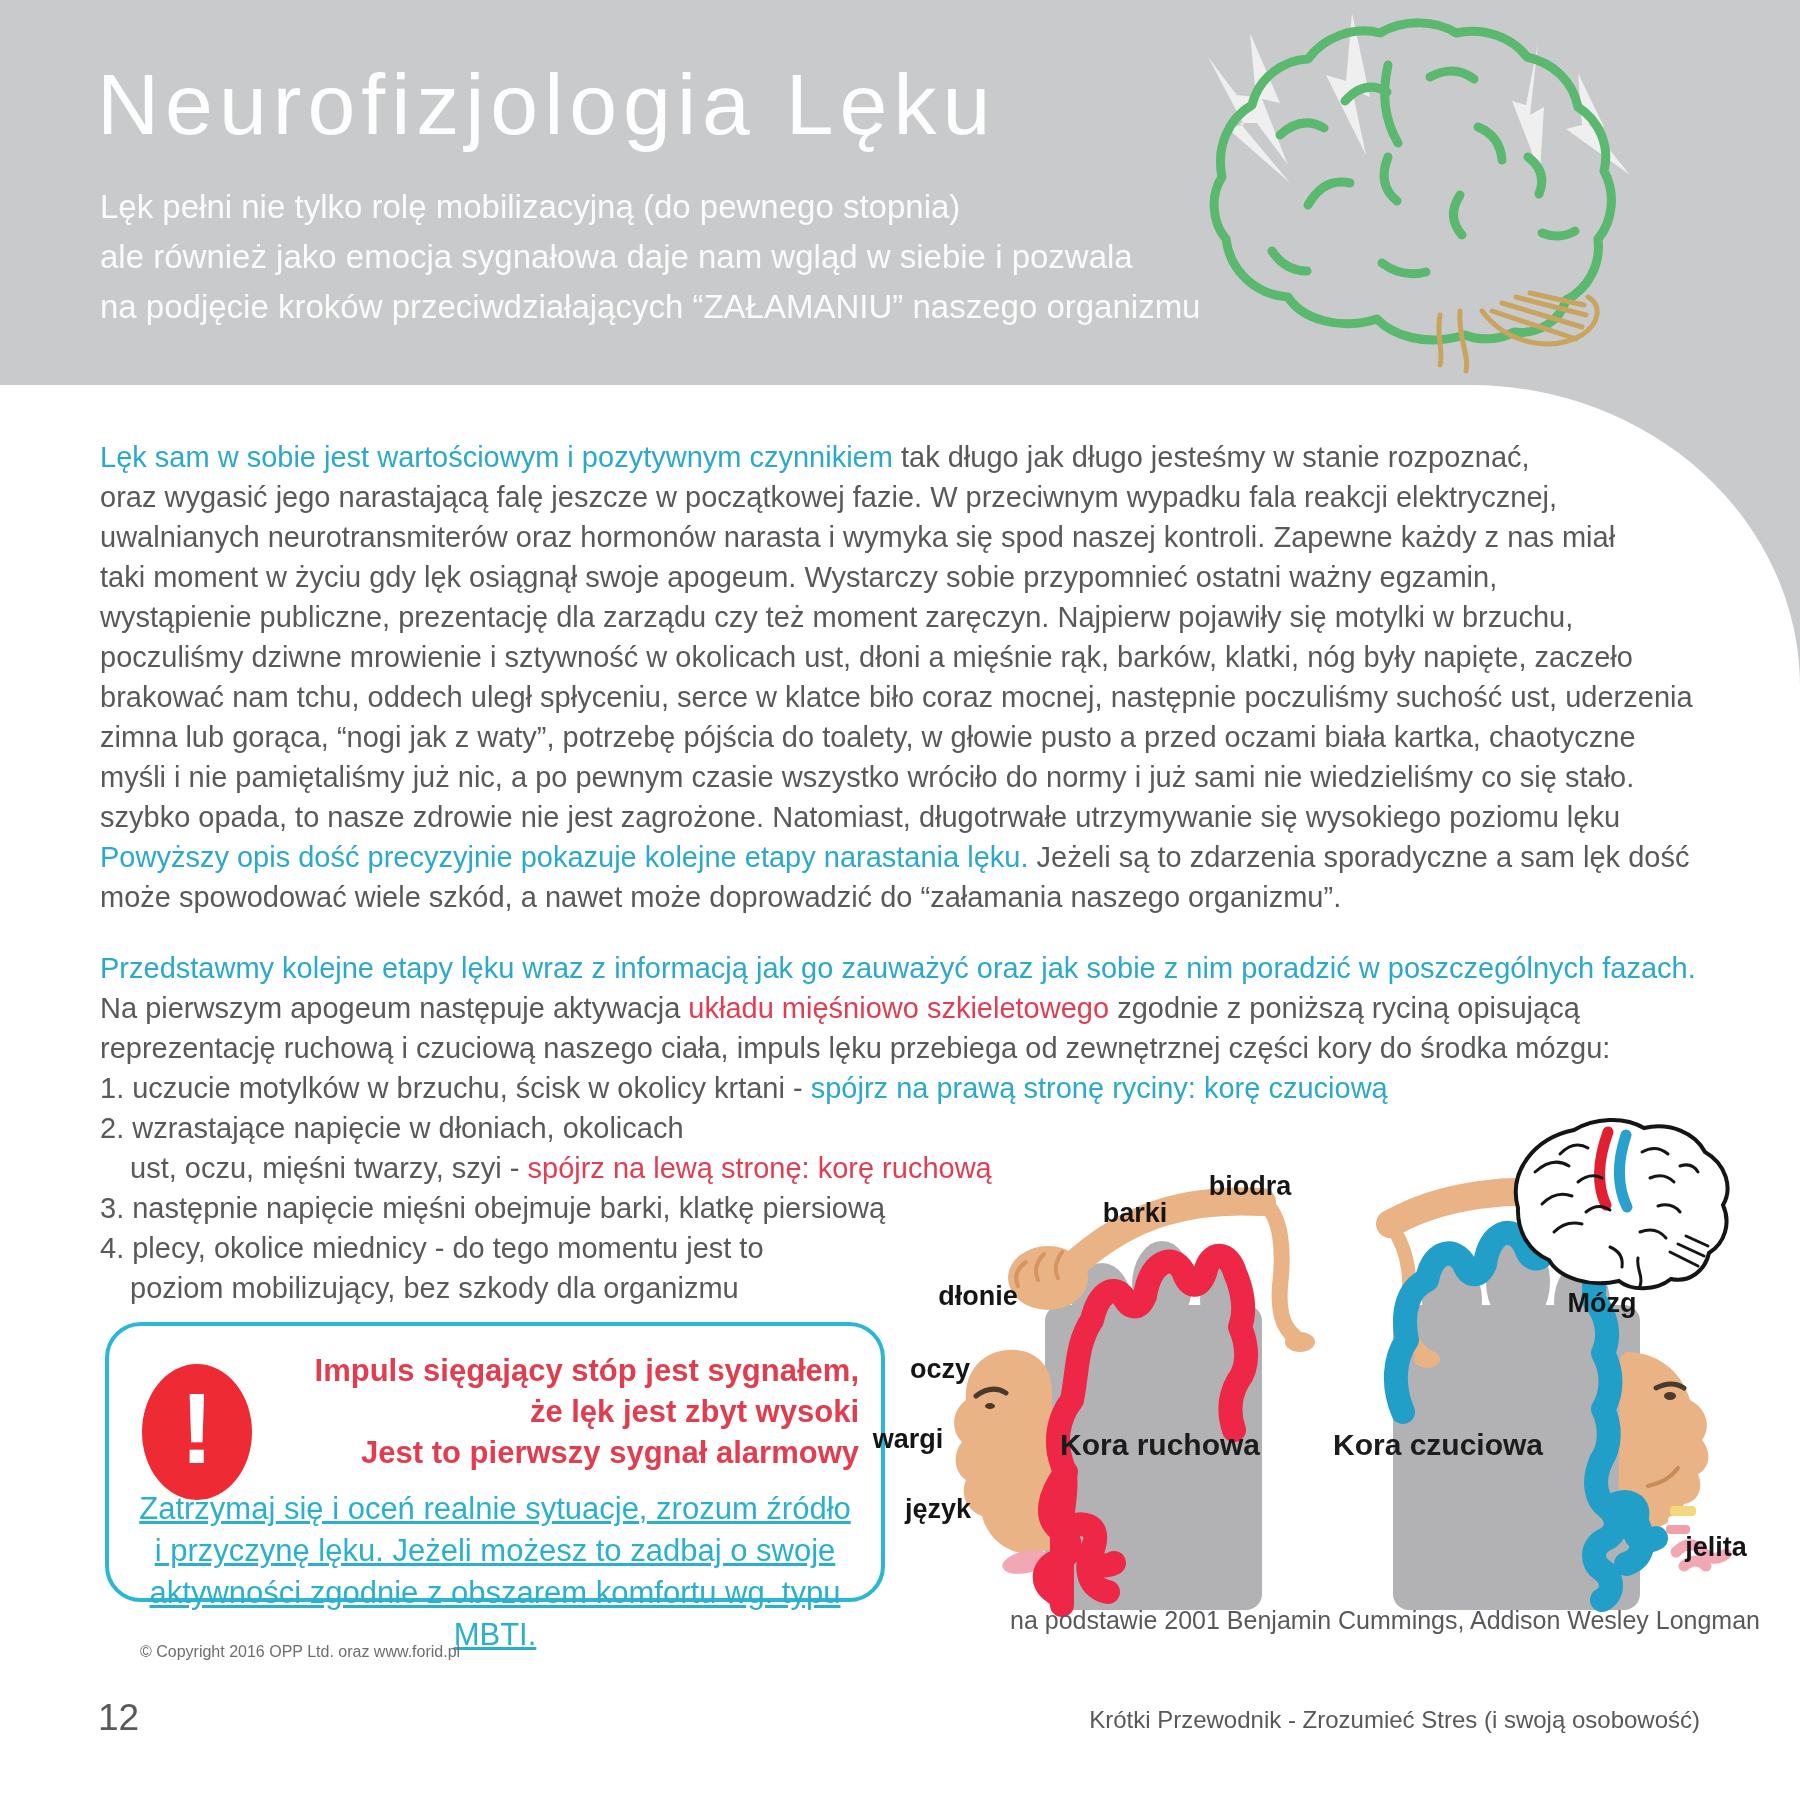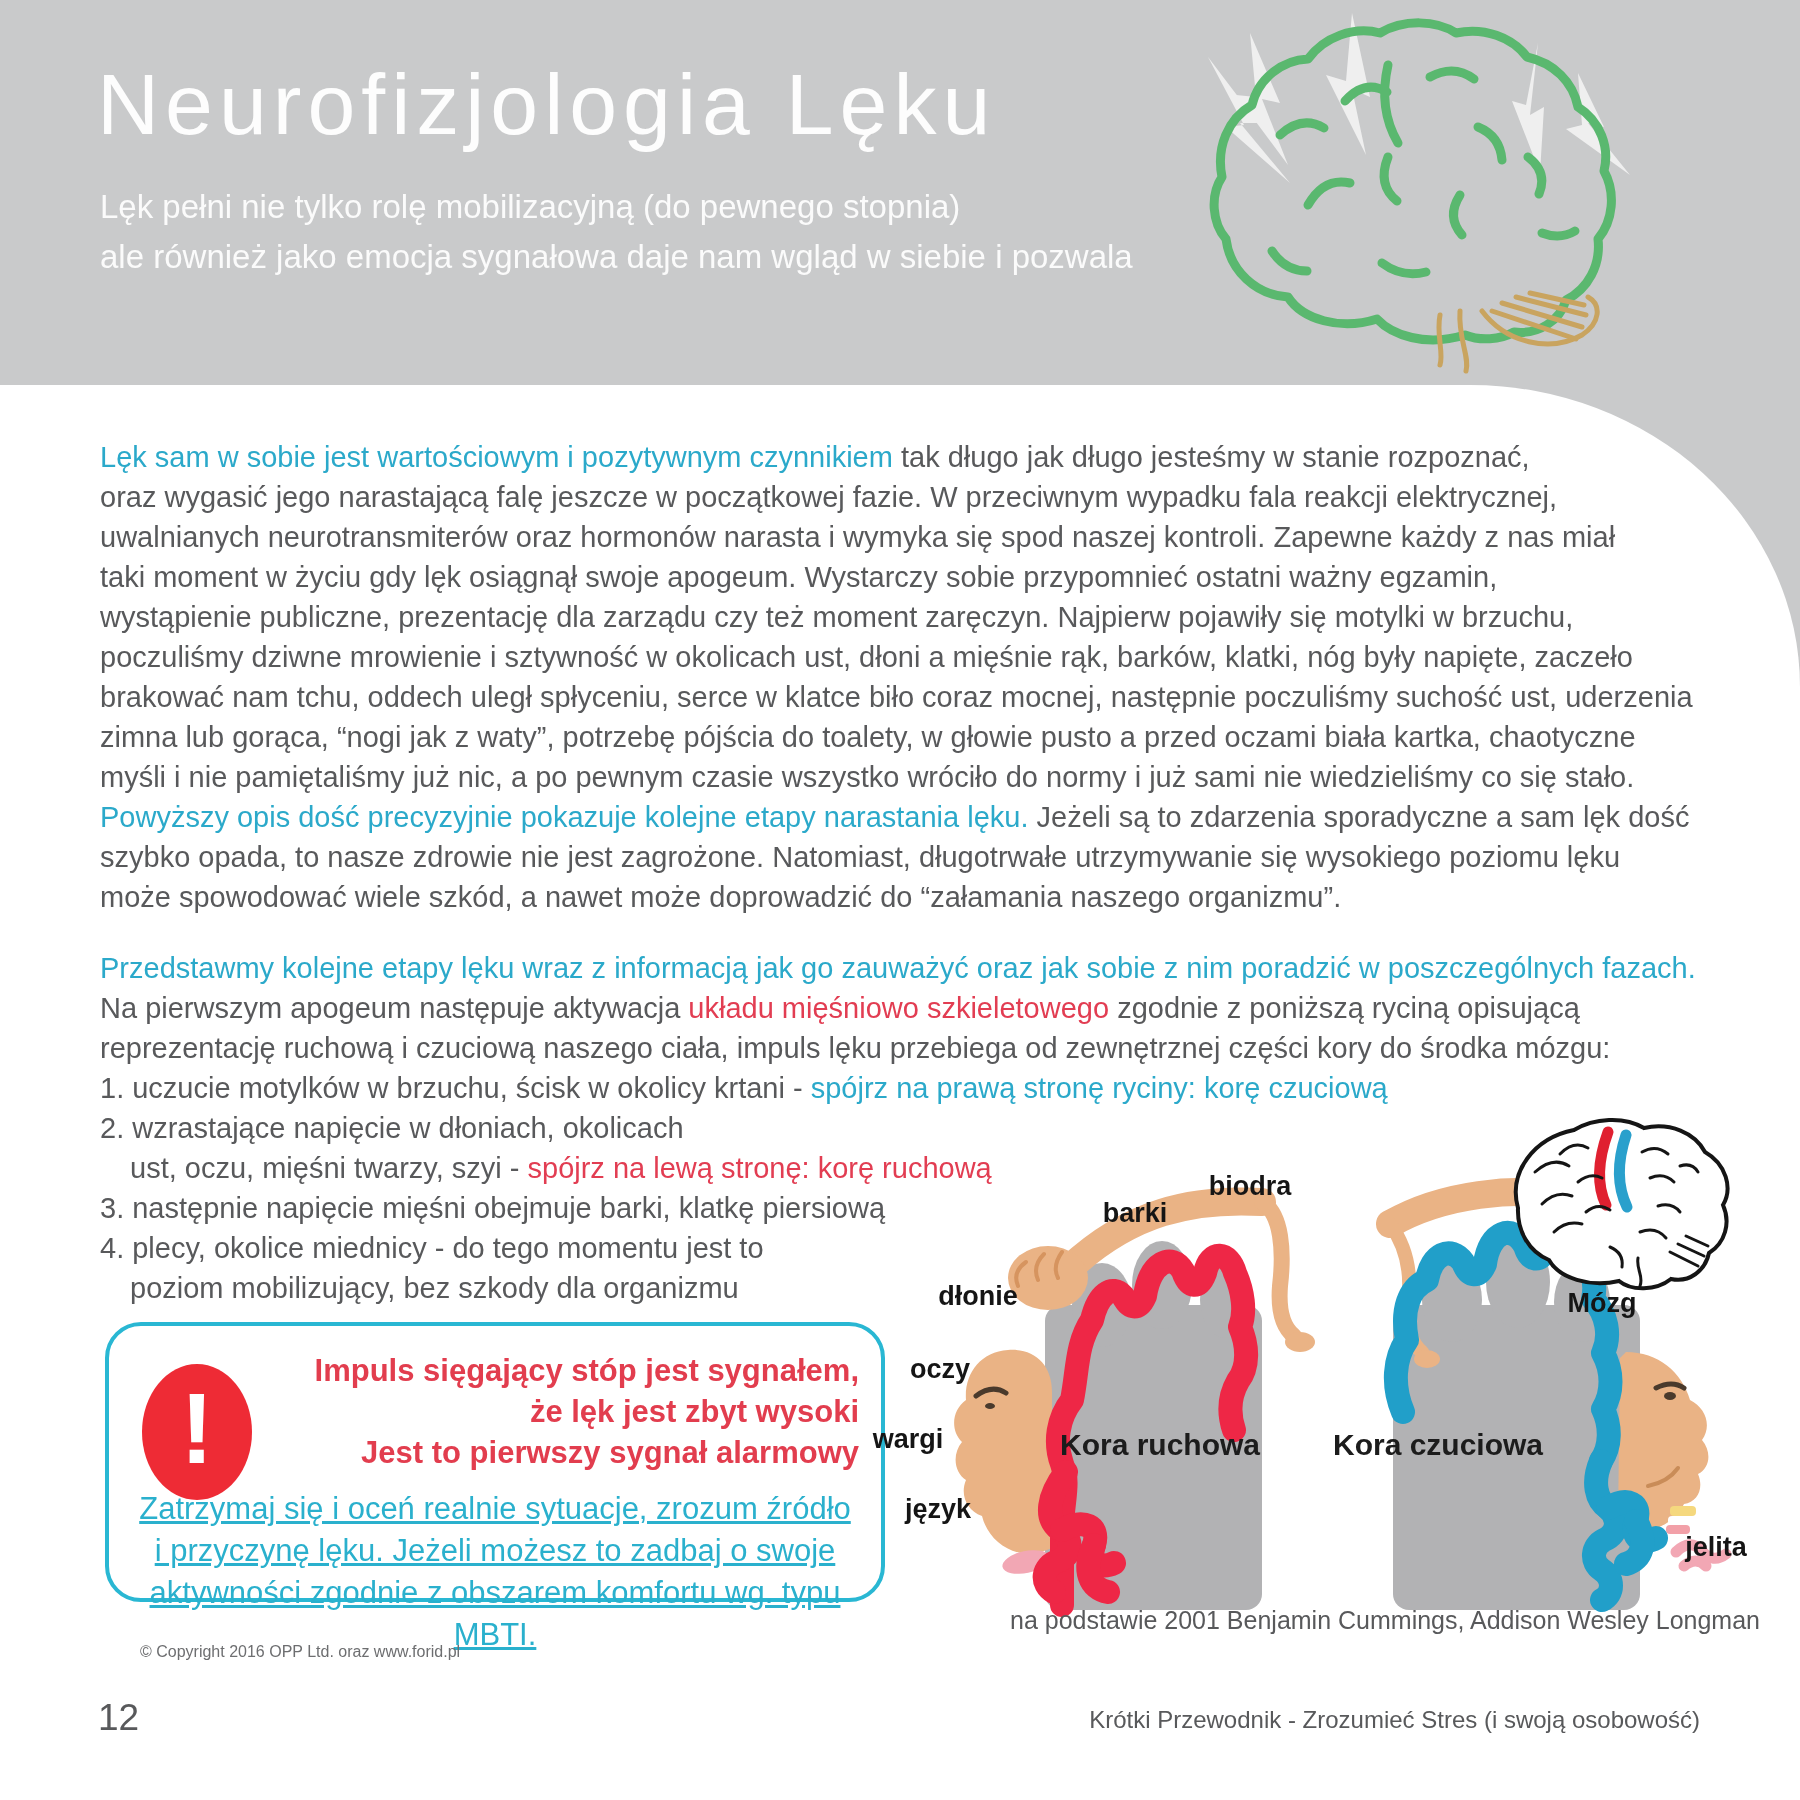--- a/index.html
+++ b/index.html
@@ -34,20 +34,21 @@
 
 <div class="page">
 
   <div class="abs gray-bg"></div>
   <div class="abs white-sheet"></div>
 
   <div class="abs title">Neurofizjologia Lęku</div>
   <div class="abs subtitle">
     <div>Lęk pełni nie tylko rolę mobilizacyjną (do pewnego stopnia)</div>
     <div>ale również jako emocja sygnałowa daje nam wgląd w siebie i pozwala</div>
+    <div>na podjęcie kroków przeciwdziałających  “ZAŁAMANIU” naszego organizmu</div>
   </div>
 
   <svg class="abs" style="left:1130px;top:5px;" width="540" height="370" viewBox="0 0 540 370">
     <g fill="#efefef">
       <path d="M78,52 L128,118 L110,118 L160,178 L96,122 L114,120 Z"></path>
       <path d="M120,28 L150,98 L132,94 L158,160 L106,90 L126,92 Z"></path>
       <path d="M222,8 L240,92 L222,84 L236,150 L196,70 L216,76 Z"></path>
       <path d="M408,38 L400,110 L414,102 L410,168 L382,96 L396,100 Z"></path>
       <path d="M448,68 L474,122 L458,118 L500,170 L436,124 L452,120 Z"></path>
     </g>
@@ -80,22 +81,22 @@
   <div class="abs para1 bodytext">
     <div><span class="teal">Lęk sam w sobie jest wartościowym i pozytywnym czynnikiem</span><span> tak długo jak długo jesteśmy w stanie rozpoznać,</span></div>
     <div>oraz wygasić jego narastającą falę jeszcze w początkowej fazie. W przeciwnym wypadku fala reakcji elektrycznej,</div>
     <div>uwalnianych neurotransmiterów oraz hormonów narasta i wymyka się spod naszej kontroli. Zapewne każdy z nas miał</div>
     <div>taki moment w życiu gdy lęk osiągnął swoje apogeum. Wystarczy sobie przypomnieć ostatni ważny egzamin,</div>
     <div>wystąpienie publiczne, prezentację dla zarządu czy też moment zaręczyn.  Najpierw pojawiły się motylki w brzuchu,</div>
     <div>poczuliśmy dziwne mrowienie i sztywność w okolicach ust, dłoni a mięśnie rąk, barków, klatki, nóg były napięte, zaczeło</div>
     <div>brakować nam tchu, oddech uległ spłyceniu, serce w klatce biło coraz mocnej, następnie poczuliśmy suchość ust, uderzenia</div>
     <div>zimna lub gorąca, “nogi jak z waty”, potrzebę pójścia do toalety, w głowie pusto a przed oczami biała kartka, chaotyczne</div>
     <div>myśli i nie pamiętaliśmy już nic, a po pewnym czasie wszystko wróciło do normy i już sami nie wiedzieliśmy co się stało.</div>
+    <div>szybko opada, to nasze zdrowie nie jest zagrożone. Natomiast, długotrwałe utrzymywanie się wysokiego poziomu lęku</div>
     <div><span class="teal">Powyższy opis dość precyzyjnie pokazuje kolejne etapy narastania lęku.</span><span> Jeżeli są to zdarzenia sporadyczne a sam lęk dość</span></div>
-    <div>szybko opada, to nasze zdrowie nie jest zagrożone. Natomiast, długotrwałe utrzymywanie się wysokiego poziomu lęku</div>
     <div>może spowodować wiele szkód, a nawet może doprowadzić do “załamania naszego organizmu”.</div>
   </div>
 
   <div class="abs para2 bodytext">
     <div class="teal">Przedstawmy kolejne etapy lęku wraz z informacją jak go zauważyć oraz jak sobie z nim poradzić w poszczególnych fazach.</div>
     <div><span>Na pierwszym apogeum następuje aktywacja </span><span class="red">układu mięśniowo szkieletowego</span><span> zgodnie z poniższą ryciną opisującą</span></div>
     <div>reprezentację ruchową i czuciową naszego ciała, impuls lęku przebiega od zewnętrznej części kory do środka mózgu:</div>
     <div><span>1. uczucie motylków w brzuchu, ścisk w okolicy krtani - </span><span class="teal">spójrz na prawą stronę ryciny: korę czuciową</span></div>
     <div>2. wzrastające napięcie w dłoniach, okolicach</div>
     <div class="indent"><span>ust, oczu, mięśni twarzy, szyi - </span><span class="red">spójrz na lewą stronę: korę ruchową</span></div>

